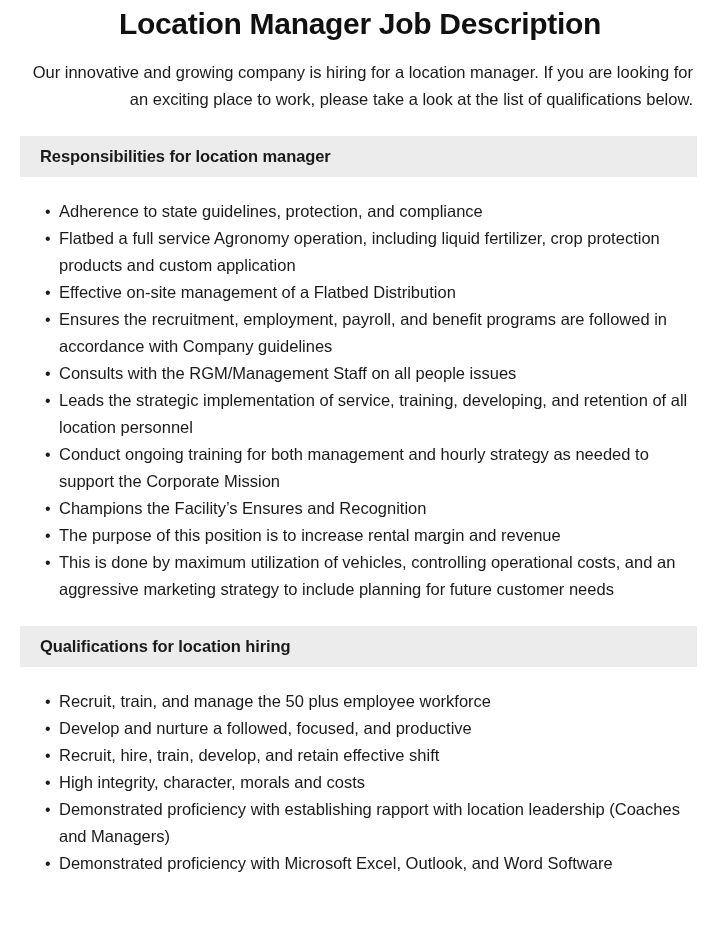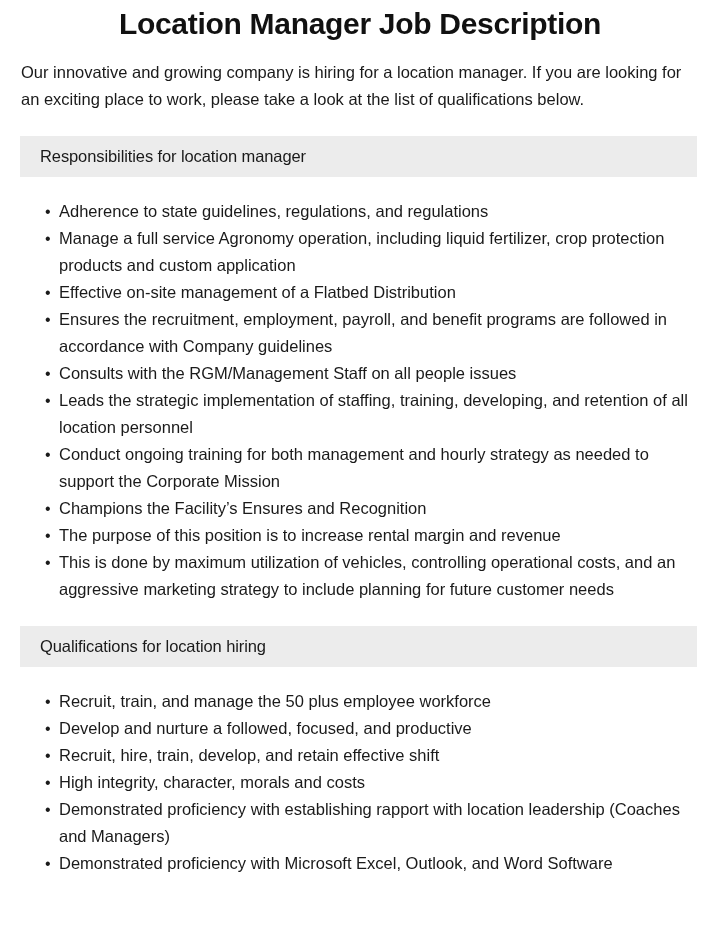--- a/index.html
+++ b/index.html
@@ -36,36 +36,37 @@
   }
 
   
   .intro {
     margin: 0;
     padding: 15px 27px 0 21px;
     font-size: 16.5px;
     line-height: 27px;
     font-weight: 400;
     color: #1a1a1a;
+    text-align: right;
   }
 
   
   .section {
     margin: 0;
   }
   .section-header {
     margin: 23px 23px 0 20px;
     background: #ececec;
     padding: 10px 20px 11px 20px;
     box-sizing: border-box;
   }
   .section-header-title {
     font-size: 16.5px;
     line-height: 20px;
-    font-weight: 400;
+    font-weight: 700;
     color: #1a1a1a;
     letter-spacing: -0.1px;
   }
 
   
   .bullet-list {
     margin: 0;
     padding: 21px 27px 0 59px;
     list-style: none;
     box-sizing: border-box;
@@ -102,41 +103,41 @@
 
   <p class="intro">Our innovative and growing company is hiring for a location manager. If you are looking for an exciting place to work, please take a look at the list of qualifications below.</p>
 
   <div class="section">
     <div class="section-header">
       <span class="section-header-title">Responsibilities for location manager</span>
     </div>
     <ul class="bullet-list" id="list-0">
         <li class="bullet-item">
           <span class="bullet-dot">•</span>
-          <span class="bullet-text">Adherence to state guidelines, regulations, and regulations</span>
+          <span class="bullet-text">Adherence to state guidelines, protection, and compliance</span>
         </li>
         <li class="bullet-item">
           <span class="bullet-dot">•</span>
-          <span class="bullet-text">Manage a full service Agronomy operation, including liquid fertilizer, crop protection products and custom application</span>
+          <span class="bullet-text">Flatbed a full service Agronomy operation, including liquid fertilizer, crop protection products and custom application</span>
         </li>
         <li class="bullet-item">
           <span class="bullet-dot">•</span>
           <span class="bullet-text">Effective on-site management of a Flatbed Distribution</span>
         </li>
         <li class="bullet-item">
           <span class="bullet-dot">•</span>
           <span class="bullet-text">Ensures the recruitment, employment, payroll, and benefit programs are followed in accordance with Company guidelines</span>
         </li>
         <li class="bullet-item">
           <span class="bullet-dot">•</span>
           <span class="bullet-text">Consults with the RGM/Management Staff on all people issues</span>
         </li>
         <li class="bullet-item">
           <span class="bullet-dot">•</span>
-          <span class="bullet-text">Leads the strategic implementation of staffing, training, developing, and retention of all location personnel</span>
+          <span class="bullet-text">Leads the strategic implementation of service, training, developing, and retention of all location personnel</span>
         </li>
         <li class="bullet-item">
           <span class="bullet-dot">•</span>
           <span class="bullet-text">Conduct ongoing training for both management and hourly strategy as needed to support the Corporate Mission</span>
         </li>
         <li class="bullet-item">
           <span class="bullet-dot">•</span>
           <span class="bullet-text">Champions the Facility’s Ensures and Recognition</span>
         </li>
         <li class="bullet-item">

